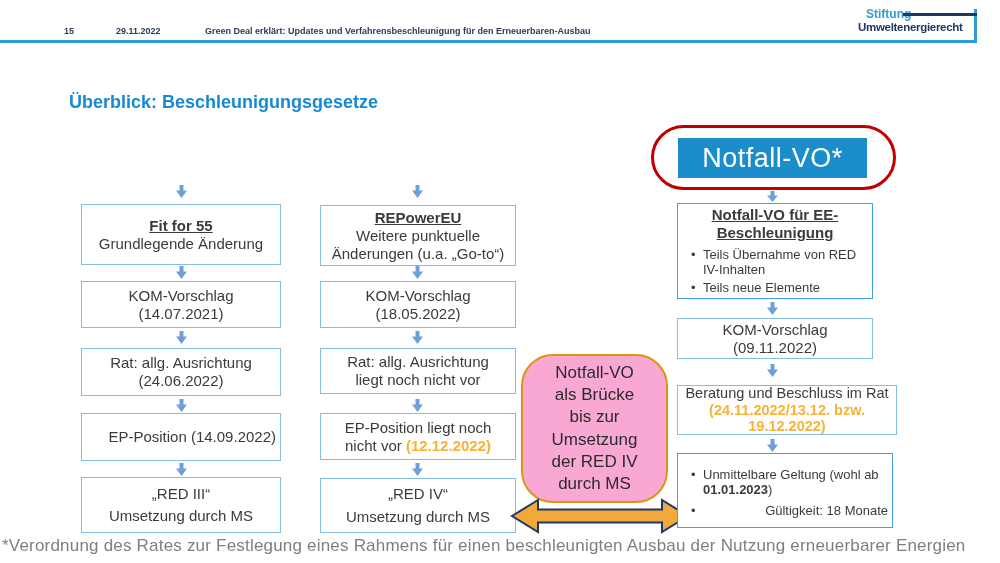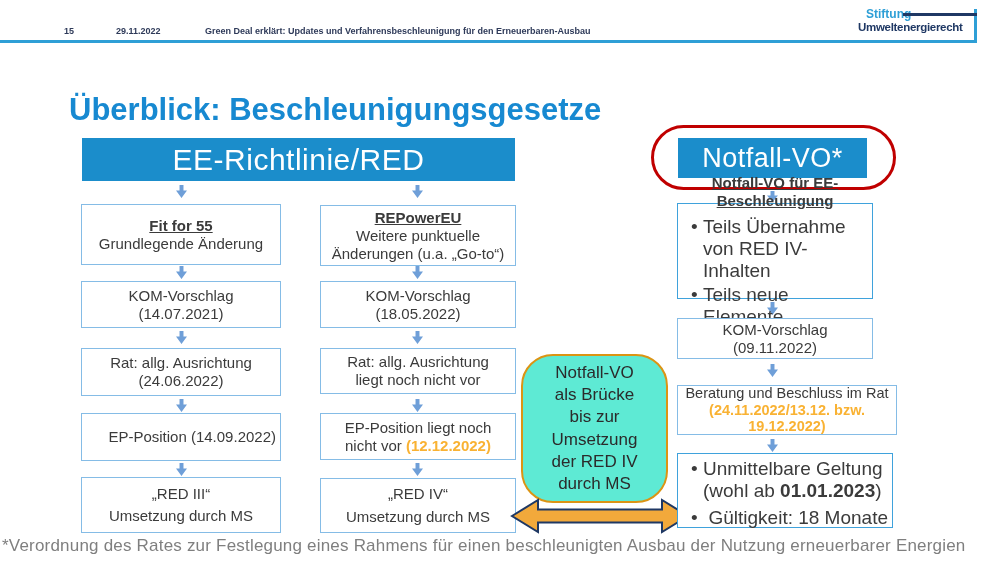--- a/index.html
+++ b/index.html
@@ -14,21 +14,21 @@
   .htxt { position:absolute; font-size:9px; font-weight:700; color:#2E3A59; white-space:nowrap; }
   .hnum  { left:64px;  top:26px; }
   .hdate { left:116px; top:26px; }
   .hdoc  { left:205px; top:26px; }
   .logo { position:absolute; left:853px; top:9px; width:124px; height:34px; border-right:3px solid #2E9FD6; }
   .logo-top { position:absolute; left:50px; top:4px; width:74px; height:2.5px; background:#1F3864; }
   .logo-l1 { position:absolute; left:5px; top:-2px; font-size:12px; font-weight:700; color:#2E9FD6; white-space:nowrap;padding-left:8px; }
   .logo-l2 { position:absolute; left:5px; top:12px; font-size:11.5px; font-weight:700; color:#1F3864; letter-spacing:-0.3px; white-space:nowrap; }
 
   
-  .slide-title { position:absolute; left:69px; top:92px; font-size:31px; font-weight:800; color:#1789D1; white-space:nowrap; }
+  .slide-title { position:absolute; left:69px; top:92px; font-size:18px; font-weight:800; color:#1789D1; white-space:nowrap; }
 
   
   .banner { position:absolute; background:#1B8DCB; color:#fff; display:flex; align-items:center; justify-content:center; letter-spacing:0.5px; }
   .banner-left  { left:82px;  top:138px; width:433px; height:43px; font-size:30px; font-weight:400; }
   .banner-right { left:678px; top:138px; width:189px; height:40px; font-size:27px; font-weight:400; }
   .red-oval { position:absolute; left:651px; top:125px; width:245px; height:65px; border:3.5px solid #C00000; border-radius:33px; }
 
   
   .da { position:absolute; width:11px; height:13px; background:#6F9FD8;
         clip-path:polygon(32% 0,68% 0,68% 42%,100% 42%,50% 100%,0 42%,32% 42%); }
@@ -36,26 +36,26 @@
   
   .box { position:absolute; background:#fff; border:1.8px solid #85BCE6;
          display:flex; flex-direction:column; align-items:center; justify-content:center;
          text-align:center; font-size:15px; line-height:1.2; color:#3B3B3B; padding:2px 4px; }
   .box.med { border-color:#3FA2DC; }
   .hd { font-weight:700; text-decoration:underline; }
   .sp { line-height:1.5; }
   .date-orange { color:#F9B233; font-weight:700; }
   .bold { font-weight:700; }
   .bullets { text-align:left; width:100%; padding-left:8px; margin-top:3px; }
-  .bullet { position:relative; padding-left:13px; margin-top:3px; font-size:19px; line-height:1.15; }
+  .bullet { position:relative; padding-left:13px; margin-top:3px; font-size:13px; line-height:1.15; }
   .bullet::before { content:"\2022"; position:absolute; left:1px; top:0; }
 
   
   .bridge { position:absolute; left:521px; top:354px; width:147px; height:149px;
-            background:#5eead4; border:2px solid #DB9414; border-radius:32px;
+            background:#f9a8d4; border:2px solid #DB9414; border-radius:32px;
             display:flex; flex-direction:column; align-items:center; justify-content:center;
             font-size:17px; line-height:1.3; color:#2B2B2B; text-align:center; }
 
   .dbl-arrow { position:absolute; left:509px; top:497px; }
 
   
   .footnote { position:absolute; left:2px; top:536px; width:996px; font-size:17px;
               letter-spacing:0.2px; color:#7F7F7F; white-space:nowrap; }
 </style>
 </head>
@@ -69,21 +69,20 @@
     <span class="htxt hdoc">Green Deal erklärt: Updates und Verfahrensbeschleunigung für den Erneuerbaren-Ausbau</span>
     <div class="logo">
       <span class="logo-l1">Stiftung</span>
       <div class="logo-top"></div>
       <span class="logo-l2">Umweltenergierecht</span>
     </div>
   </div>
 
   <div class="slide-title">Überblick: Beschleunigungsgesetze</div>
 
-  <div class="banner banner-left">EE-Richtlinie/RED</div>
   <div class="red-oval"></div>
   <div class="banner banner-right">Notfall-VO*</div>
 
   <div class="da" style="left:176px;top:185px;"></div>
   <div class="da" style="left:412px;top:185px;"></div>
   <div class="da" style="left:767px;top:191px;height:11px;"></div>
 
   <div class="da" style="left:176px;top:266px;"></div>
   <div class="da" style="left:176px;top:331px;"></div>
   <div class="da" style="left:176px;top:399px;"></div>

